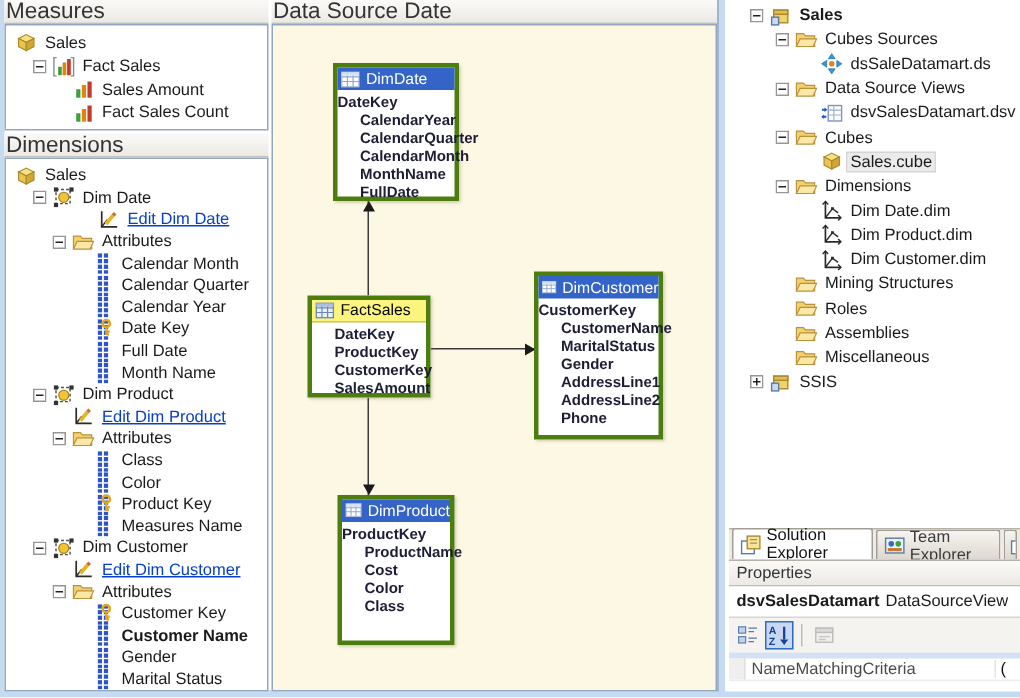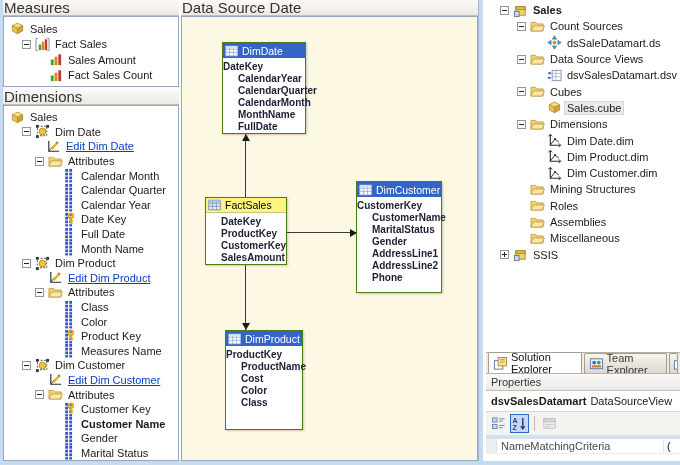--- a/index.html
+++ b/index.html
@@ -28,21 +28,21 @@
   .trow .exp  { display:inline-flex; width:12px; flex:0 0 12px; align-items:center; }
   .trow .icon { display:inline-flex; width:16px; height:15px; flex:0 0 16px; align-items:center; justify-content:center; margin-right:3px; }
   .trow .icon svg { width:15px; height:15px; }
   .lbl { padding:0 2px; }
   .lbl.bold { font-weight:bold; }
   .lbl.link { color:#0740C4; text-decoration:underline; cursor:pointer; }
   .lbl.selected { background:#EBEBEB; outline:1px solid #D5D5D5; }
 
   
   .diagram { position:relative; height:calc(100% - 16px); background:#FCF8E4; border:1px solid #93A7BF; overflow:hidden; }
-  .dtable { position:absolute; background:#fff; border:1px solid #4d7c0f; box-shadow:1px 1px 2px rgba(120,110,70,.35); z-index:2; }
+  .dtable { position:absolute; background:#fff; border:3px solid #4d7c0f; box-shadow:1px 1px 2px rgba(120,110,70,.35); z-index:2; }
   .dtable .thead { height:15px; display:flex; align-items:center; font-size:10.5px; padding-left:2px; }
   .dtable .thead.dim  { background:#3464C8; color:#fff; }
   .dtable .thead.fact { background:#FBF47E; color:#000; border-bottom:1px solid #C9C27A; }
   .dtable .thead .icon { display:inline-flex; width:14px; margin-right:3px; }
   .dtable .trows { padding:2px 0;font-weight:bold; }
   .dtable .tcol { height:12px; display:flex; align-items:center; font-size:10px; color:#1d1d35; }
   .dtable .tcol .kpad { display:inline-block; width:15px; flex:0 0 15px; }
   .conn { position:absolute; background:#3a3a3a; z-index:1; }
   .arr { position:absolute; width:0; height:0; z-index:1; }
   .arr.up    { border-left:4px solid transparent; border-right:4px solid transparent; border-bottom:7px solid #1a1a1a; }
@@ -163,21 +163,21 @@
           <svg viewBox="0 0 16 16">
             <rect x="2.5" y="2.5" width="10" height="10" fill="none" stroke="#4a4a4a" stroke-dasharray="2,1.6"></rect>
             <rect x="1" y="1" width="3" height="3" fill="#333"></rect>
             <rect x="12" y="1" width="3" height="3" fill="#333"></rect>
             <rect x="1" y="12" width="3" height="3" fill="#333"></rect>
             <circle cx="8" cy="8" r="3.6" fill="#F2C434" stroke="#A07C1A" stroke-width=".8"></circle>
           </svg>
         </span>
         <span class="lbl">Dim Date</span>
       </div>
-      <div class="trow" style="height: 14.6px; padding-left: 29px;">
+      <div class="trow" style="height: 14.6px; padding-left: 48px;">
         <span class="slot"></span>
         <span class="icon">
           <svg viewBox="0 0 16 16">
             <path d="M3,2 V13 H14" fill="none" stroke="#2a2a2a" stroke-width="1.2"></path>
             <path d="M3,13 L7,8" stroke="#2a2a2a"></path>
             <path d="M6,11 L11,5" stroke="#E8B324" stroke-width="2.6"></path>
             <path d="M11,5 L12.6,3.4" stroke="#C76F2B" stroke-width="2.6"></path>
           </svg>
         </span>
         <span class="lbl link">Edit Dim Date</span>
@@ -739,21 +739,21 @@
             <rect x="0.5" y="0.5" width="8" height="8" fill="#fff" stroke="#969696"></rect>
             <line x1="2" y1="4.5" x2="7" y2="4.5" stroke="#222"></line>
           </svg>
         </span>
         <span class="icon">
           <svg viewBox="0 0 16 16">
             <path d="M1,3.6 H6 L7.4,5.2 H14 V12.8 H1 Z" fill="#F3D16F" stroke="#B8913B" stroke-width=".8"></path>
             <path d="M1,12.8 L3.6,7.4 H15.4 L12.8,12.8 Z" fill="#FBE8A6" stroke="#B8913B" stroke-width=".8"></path>
           </svg>
         </span>
-        <span class="lbl">Count Sources</span>
+        <span class="lbl">Cubes Sources</span>
       </div>
       <div class="trow" style="height: 16.3px; padding-left: 48px;">
         <span class="slot"></span>
         <span class="icon">
           <svg viewBox="0 0 16 16">
             <g fill="#2E9BD6" stroke="#1A6FA3" stroke-width=".5">
               <polygon points="8,0.8 10.4,4.4 5.6,4.4"></polygon>
               <polygon points="8,15.2 10.4,11.6 5.6,11.6"></polygon>
               <polygon points="0.8,8 4.4,5.6 4.4,10.4"></polygon>
               <polygon points="15.2,8 11.6,5.6 11.6,10.4"></polygon>

